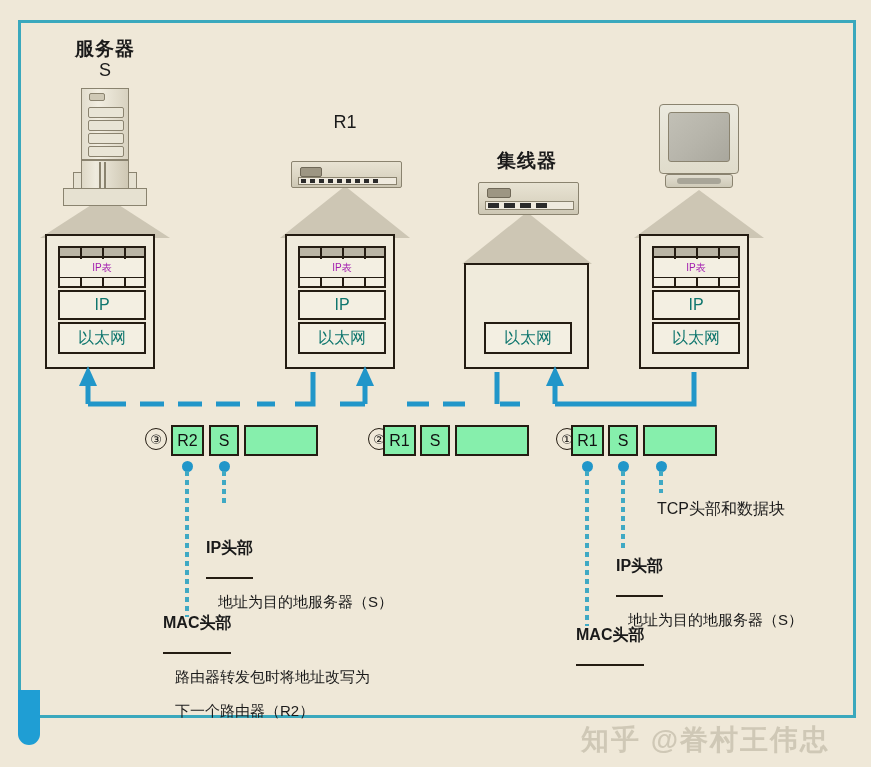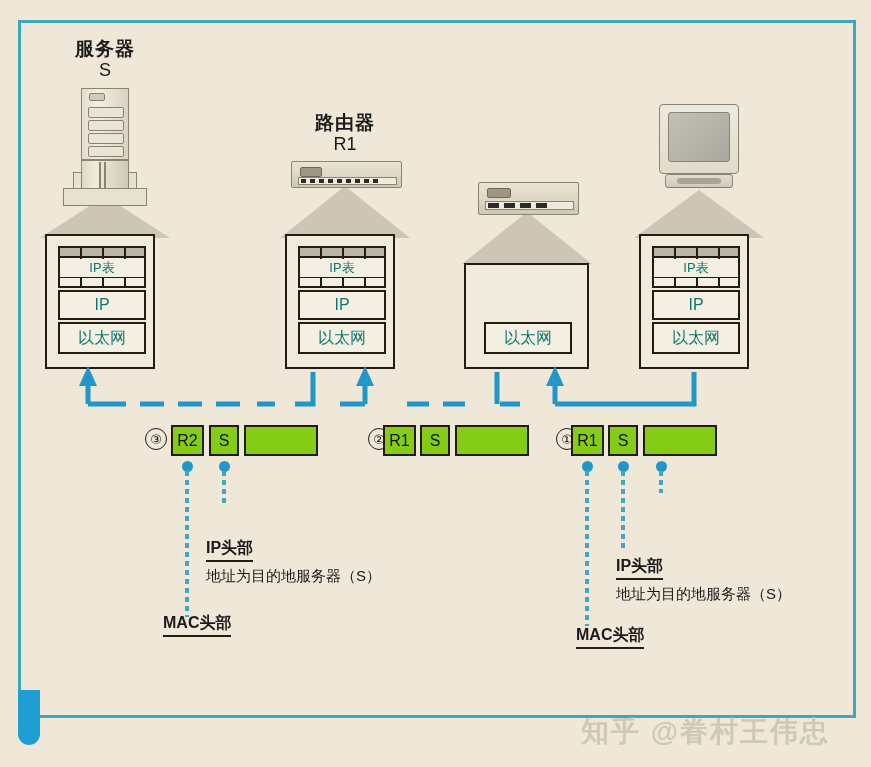--- a/index.html
+++ b/index.html
@@ -95,54 +95,54 @@
     position:absolute;background:#f3efe2;
     border:2px solid #241c12;box-sizing:border-box;
     display:flex;align-items:center;justify-content:center;
     font-size:16px;color:#0f766e;
   }
   .tbl{position:absolute;border:2px solid #241c12;box-sizing:border-box;background:#f3efe2;}
   .tbl .hdr{position:absolute;left:0;top:0;right:0;height:10px;background:#b9b4a4;border-bottom:2px solid #241c12;box-sizing:border-box;}
   .tbl .ftr{position:absolute;left:0;bottom:0;right:0;height:10px;background:#f3efe2;border-top:2px solid #241c12;box-sizing:border-box;}
   .tbl .vl{position:absolute;top:0;bottom:0;width:2px;background:#241c12;}
   .tbl .mid{position:absolute;left:0;right:0;display:flex;align-items:center;justify-content:center;
-            font-size:13px;color:#0f766e;background:#f3efe2;z-index:3;}
+            font-size:10px;color:#a21caf;background:#f3efe2;z-index:3;}
   .tbl .hl{position:absolute;height:2px;background:#241c12;}
 
   
   .flow{position:absolute;left:0;top:0;width:871px;height:767px;pointer-events:none;}
 
   
   .pkt-cell{
-    position:absolute;background:#84cc16;border:2px solid #241c12;box-sizing:border-box;
+    position:absolute;background:#86efac;border:2px solid #241c12;box-sizing:border-box;
     display:flex;align-items:center;justify-content:center;
     font-size:16px;color:#111;
   }
   .pkt-num{
     position:absolute;width:20px;height:20px;border:1.5px solid #241c12;border-radius:50%;
     display:flex;align-items:center;justify-content:center;font-size:13px;color:#111;
     background:transparent;
   }
 
   
   .dot{position:absolute;width:11px;height:11px;border-radius:50%;background:#2196c9;}
   .lead{position:absolute;width:4px;background-image:linear-gradient(#3fa9c4 55%,transparent 55%);background-size:4px 9px;}
 
   
   .ann{position:absolute;color:#1a1a1a;line-height:1.45;white-space:nowrap;}
-  .ann .ttl{font-size:16px;font-weight:bold;display:inline-block;border-bottom:2px solid #241c12;padding-bottom:1px;}
+  .ann .ttl{font-size:16px;font-weight:bold;display:inline-block;border-bottom:2px solid #241c12;padding-bottom:18px;}
   .ann .bdy{font-size:15px;font-weight:normal;margin-top:3px;}
-  .ann .bdy div{margin:0;}
+  .ann .bdy div{margin:12px;}
 
   
   .plain{position:absolute;font-size:16px;color:#1a1a1a;white-space:nowrap;}
 
   
   .wm{
-    position:absolute;right:14px;bottom:16px;
+    position:absolute;right:14px;bottom:8px;
     font-size:28px;color:#cfc8b6;font-weight:bold;letter-spacing:2px;
     white-space:nowrap;
   }
 </style>
 </head>
 <body>
 
 <div id="stage">
 
   <div class="frame"></div>
@@ -182,37 +182,39 @@
     <div class="srv-bay" style="top:58px;"></div>
     <div class="srv-leg" style="left:10px;"></div>
     <div class="srv-leg" style="left:64px;"></div>
     <div class="srv-lower"></div>
     <div class="srv-stripe" style="left:36px;"></div>
     <div class="srv-stripe" style="left:41px;"></div>
     <div class="srv-foot"></div>
   </div>
 
   <div class="cap" style="left:285px;top:112px;width:120px;">
-    <div class="zh">路由器</div>
     <div class="en">R1</div>
   </div>
   <div class="netdev" style="left:291px;top:161px;width:111px;height:27px;">
     <div class="tag"></div>
     <div class="slot" style="left:6px;top:15px;width:99px;height:8px;"></div>
     <div class="port" style="left:9px;top:17px;width:5px;height:4px;"></div>
     <div class="port" style="left:18px;top:17px;width:5px;height:4px;"></div>
     <div class="port" style="left:27px;top:17px;width:5px;height:4px;"></div>
     <div class="port" style="left:36px;top:17px;width:5px;height:4px;"></div>
     <div class="port" style="left:45px;top:17px;width:5px;height:4px;"></div>
     <div class="port" style="left:54px;top:17px;width:5px;height:4px;"></div>
     <div class="port" style="left:63px;top:17px;width:5px;height:4px;"></div>
     <div class="port" style="left:72px;top:17px;width:5px;height:4px;"></div>
     <div class="port" style="left:81px;top:17px;width:5px;height:4px;"></div>
   </div>
 
+  <div class="cap" style="left:467px;top:150px;width:120px;">
+    <div class="zh">集线器</div>
+  </div>
   <div class="netdev" style="left:478px;top:182px;width:101px;height:33px;">
     <div class="tag" style="width:22px;"></div>
     <div class="slot" style="left:6px;top:18px;width:89px;height:9px;"></div>
     <div class="port" style="left:9px;top:20px;width:11px;height:5px;"></div>
     <div class="port" style="left:25px;top:20px;width:11px;height:5px;"></div>
     <div class="port" style="left:41px;top:20px;width:11px;height:5px;"></div>
     <div class="port" style="left:57px;top:20px;width:11px;height:5px;"></div>
   </div>
 
   <div class="cap" style="left:639px;top:77px;width:120px;margin-top:48px;">
@@ -339,22 +341,27 @@
 
   <div class="ann" style="left:206px;top:536px;">
     <div><span class="ttl">IP头部</span></div>
     <div class="bdy">
       <div>地址为目的地服务器（S）</div>
     </div>
   </div>
 
   <div class="ann" style="left:163px;top:611px;">
     <div><span class="ttl">MAC头部</span></div>
-  </div>
-
+    <div class="bdy">
+      <div>路由器转发包时将地址改写为</div>
+      <div>下一个路由器（R2）</div>
+    </div>
+  </div>
+
+  <div class="plain" style="left:657px;top:499px;">TCP头部和数据块</div>
 
   <div class="ann" style="left:616px;top:554px;">
     <div><span class="ttl">IP头部</span></div>
     <div class="bdy">
       <div>地址为目的地服务器（S）</div>
     </div>
   </div>
 
   <div class="ann" style="left:576px;top:623px;">
     <div><span class="ttl">MAC头部</span></div>

